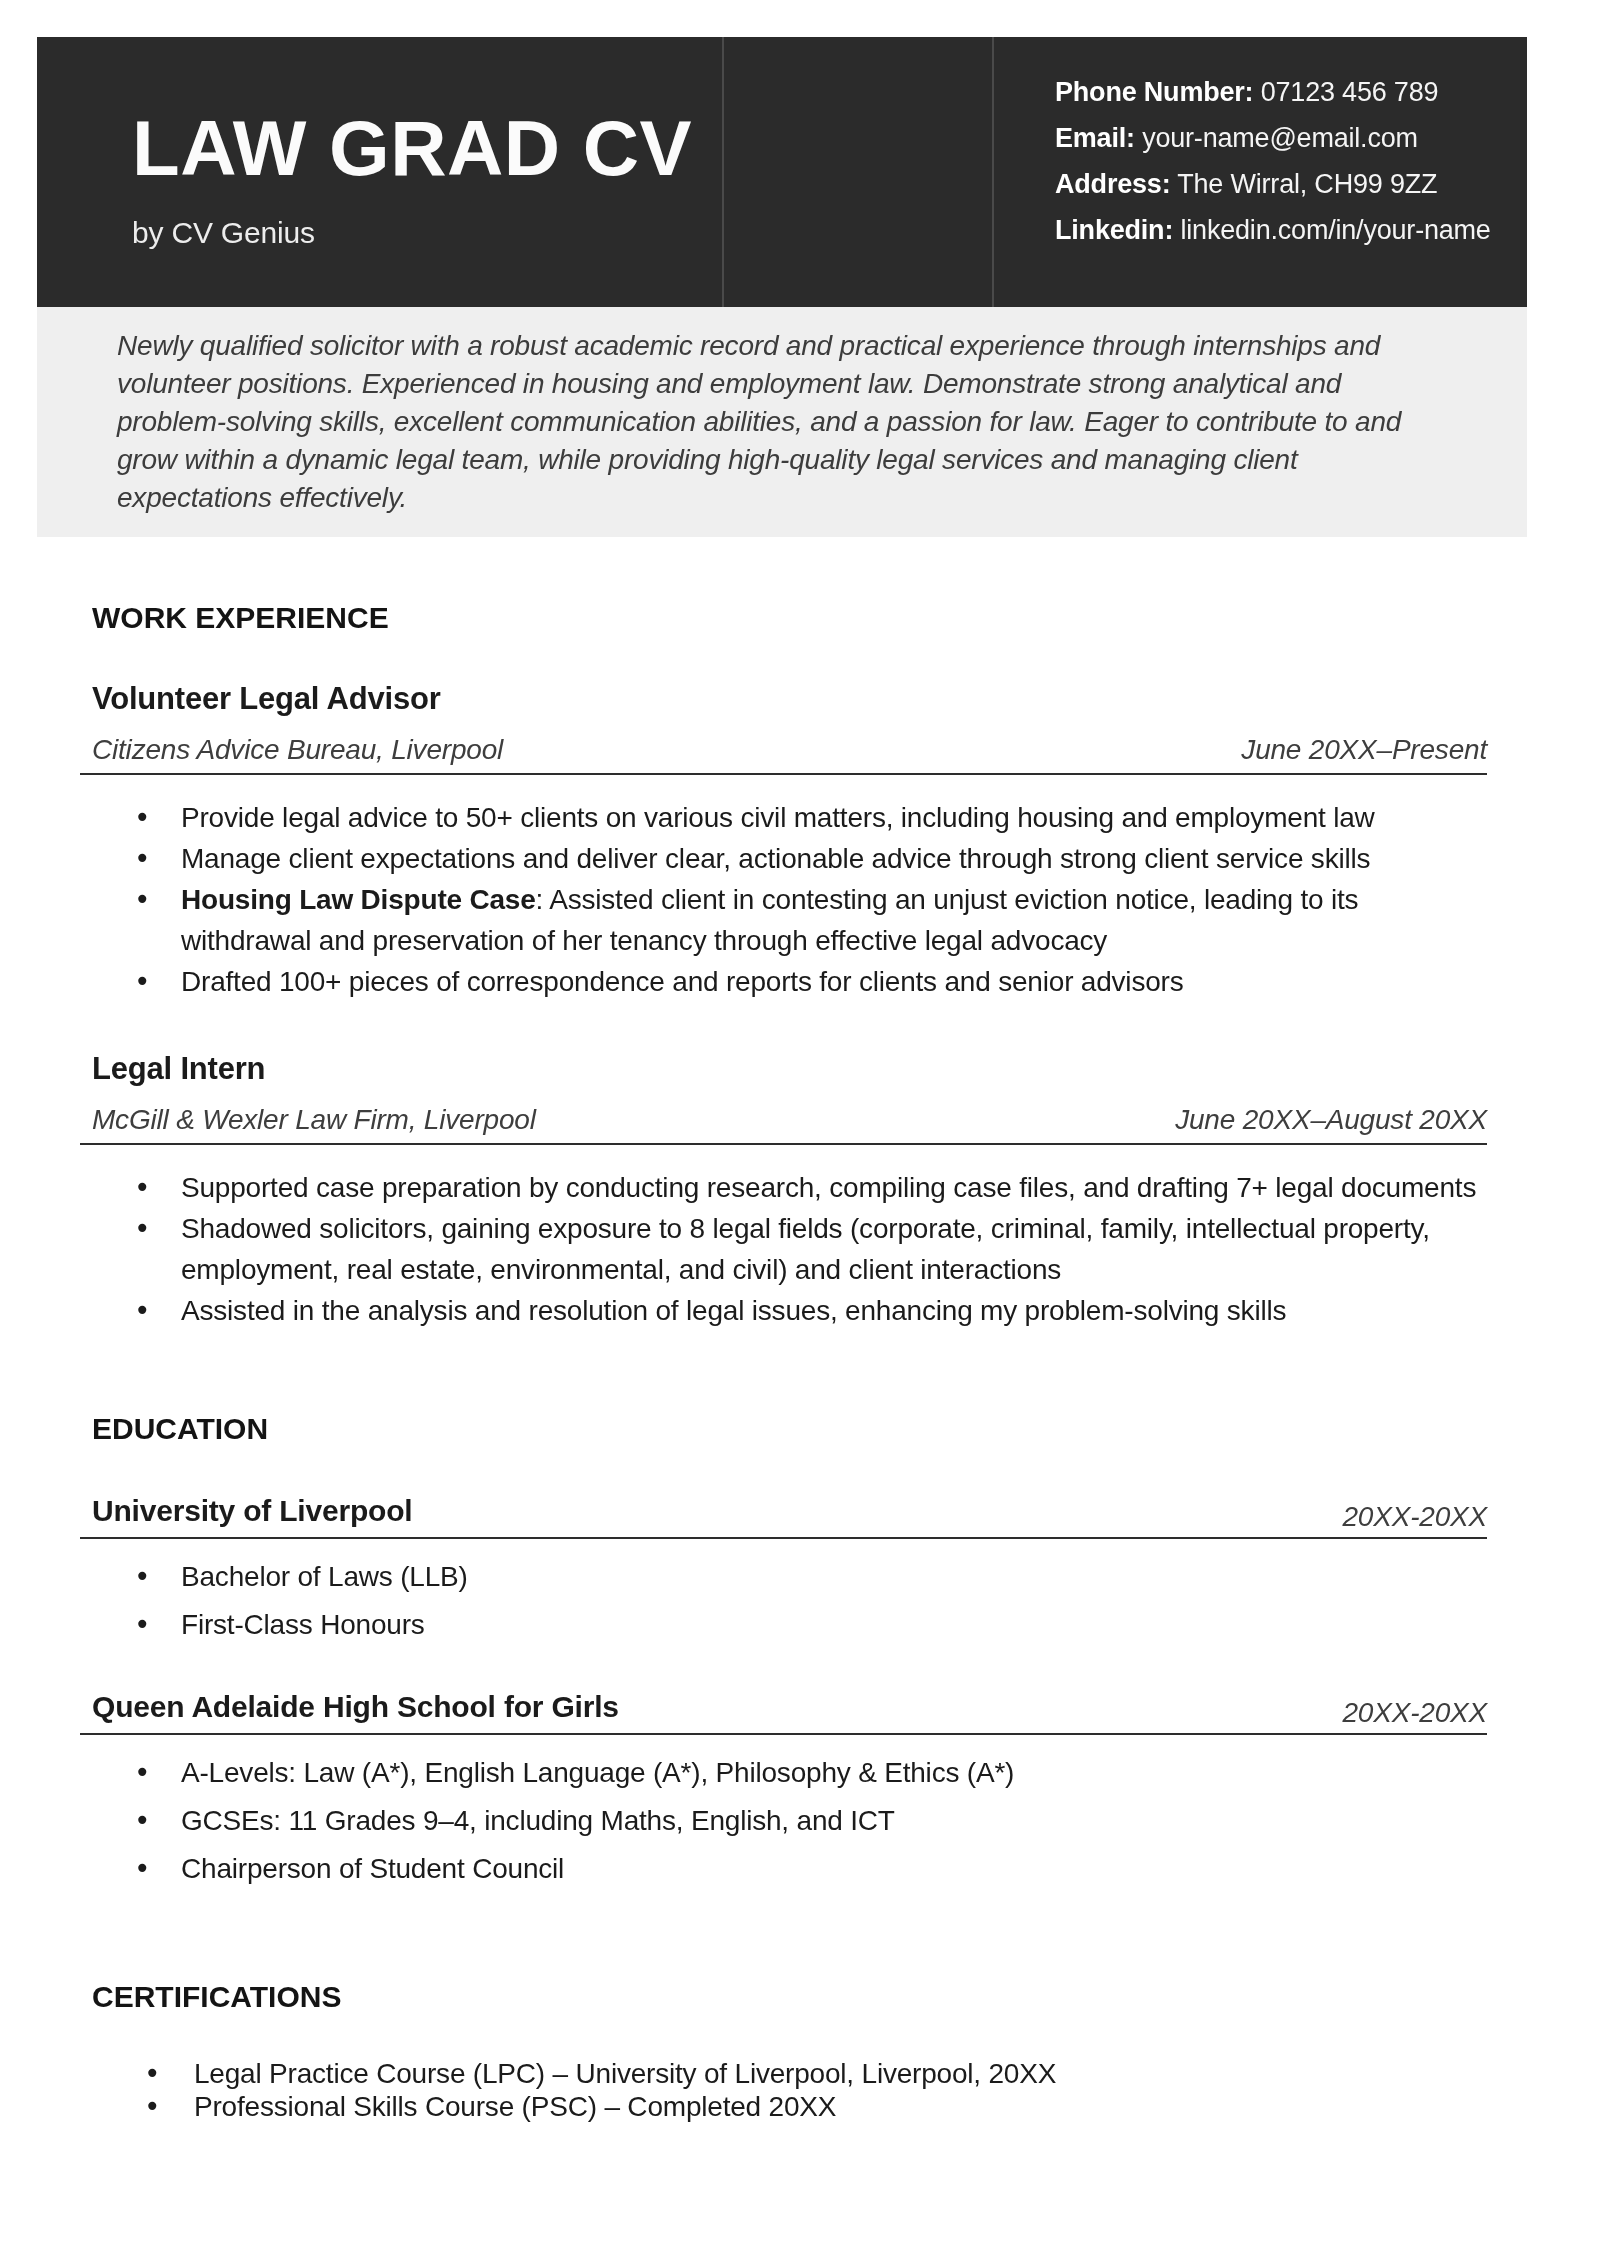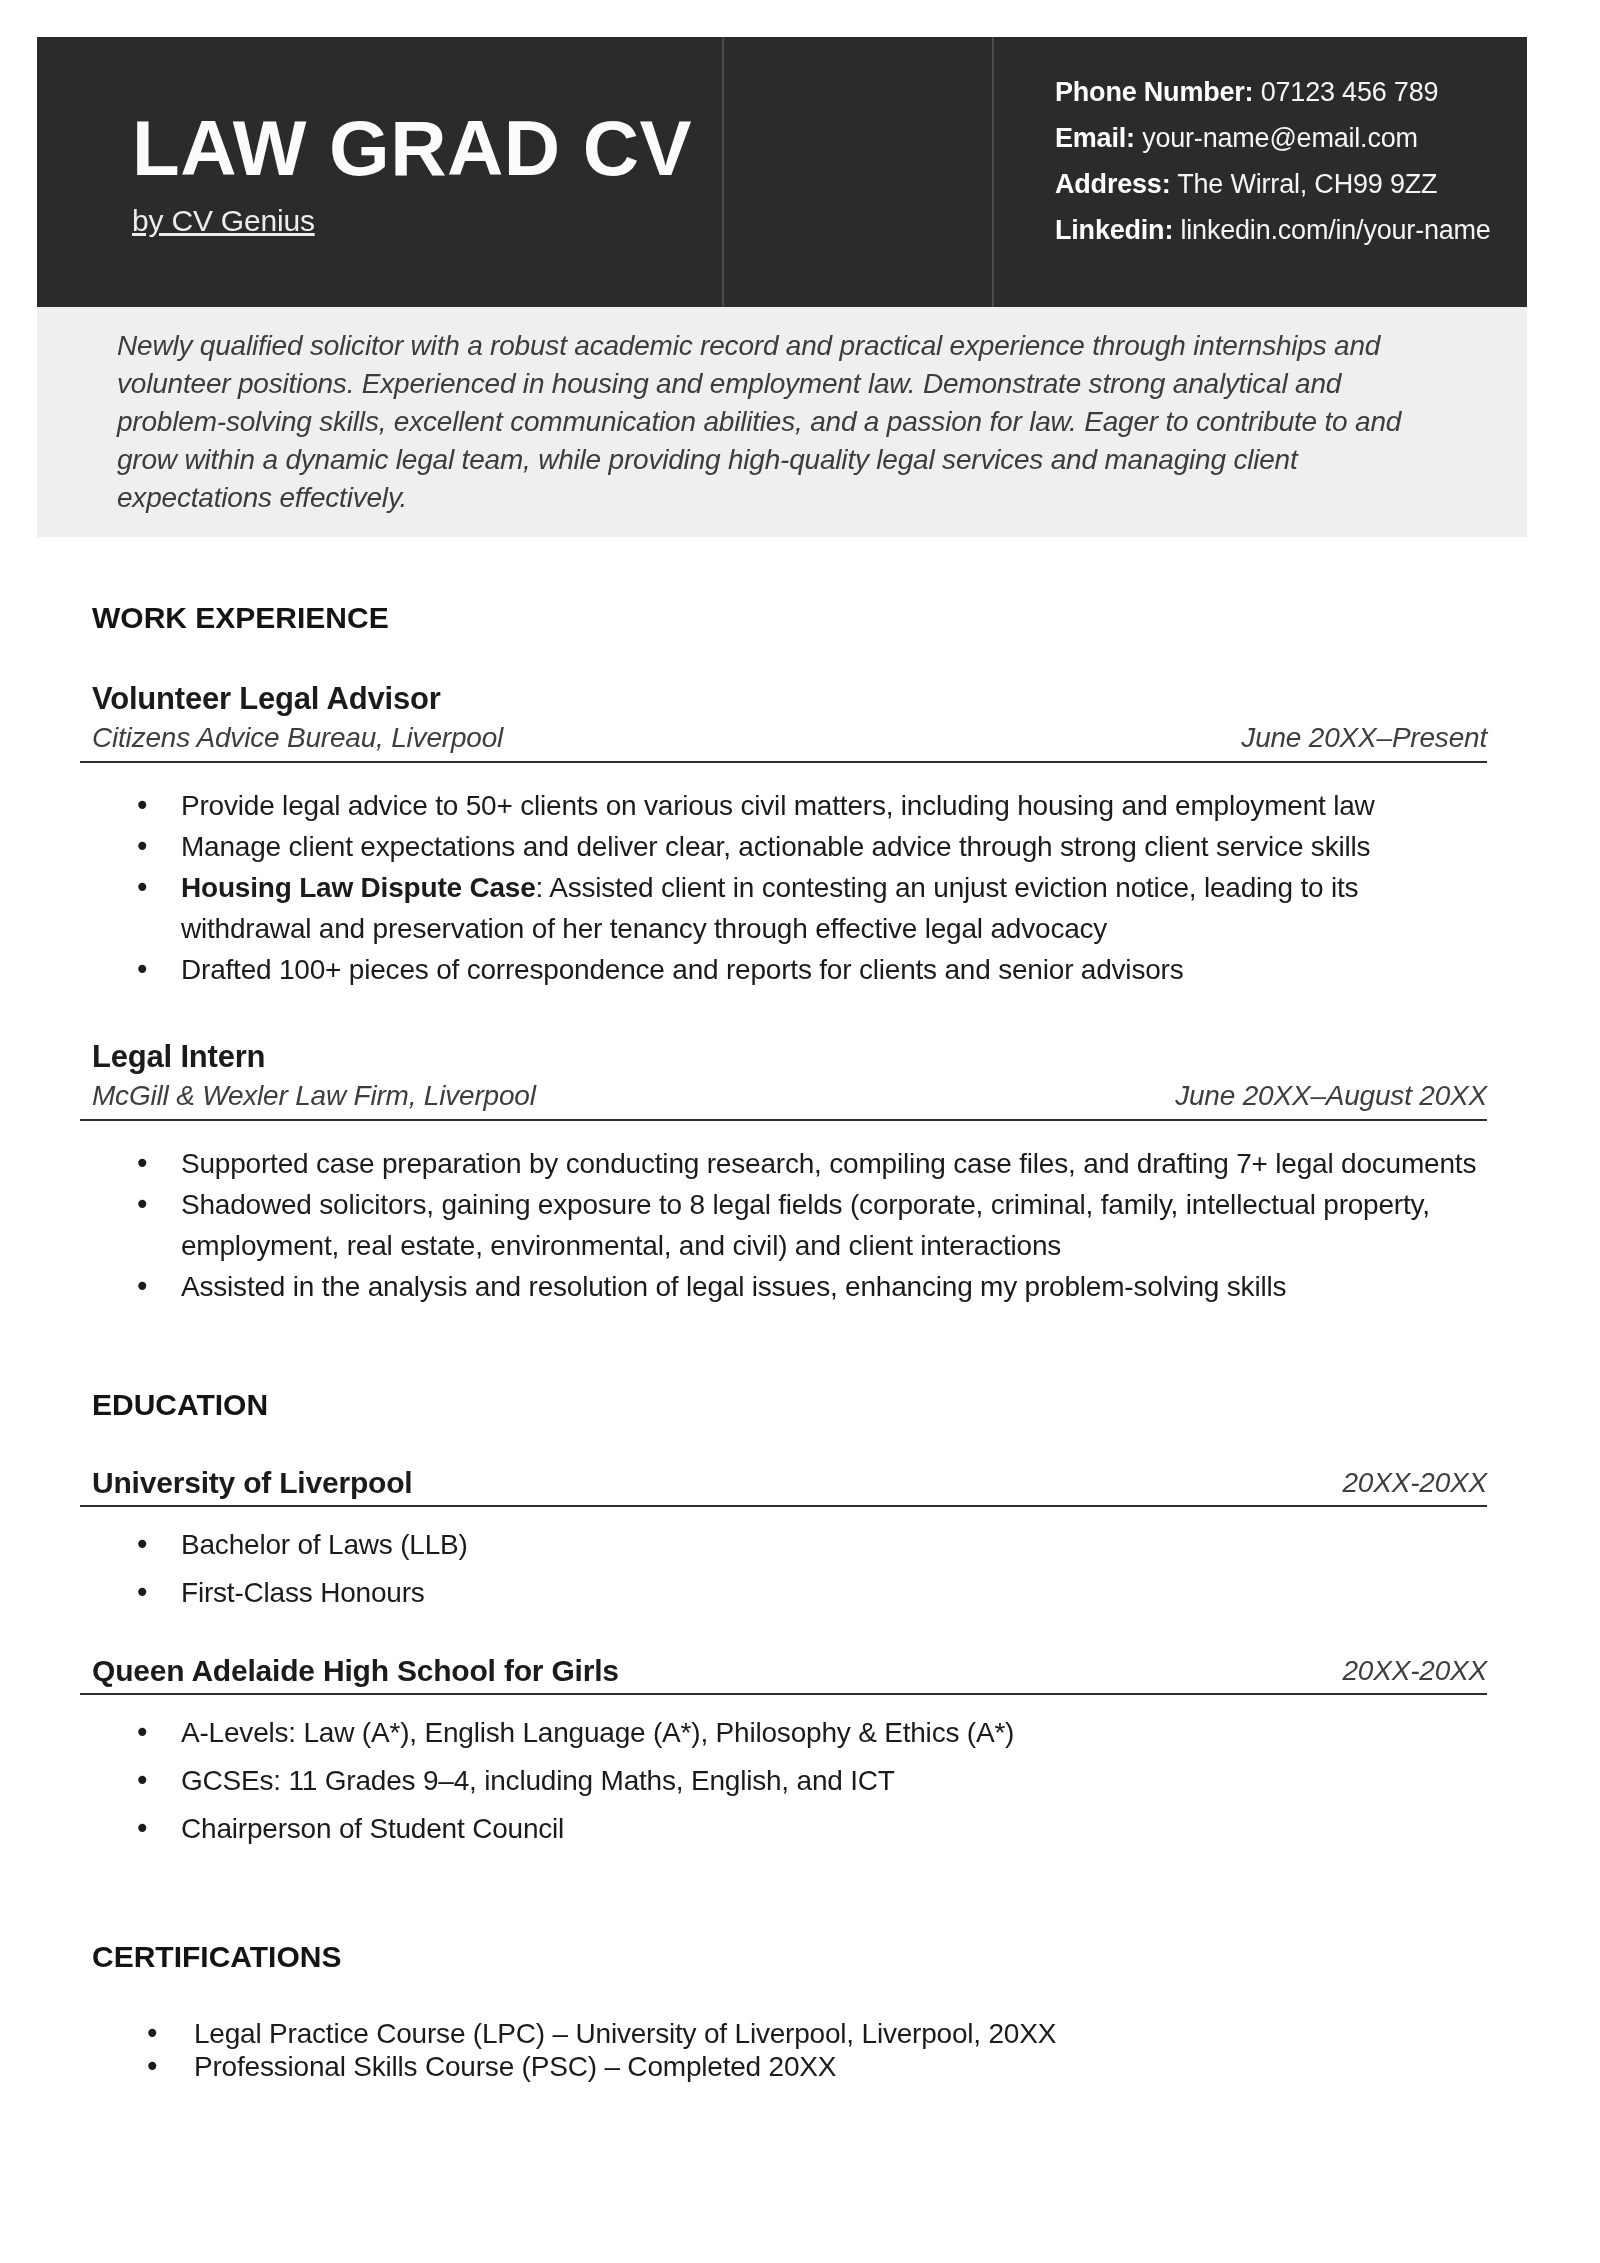--- a/index.html
+++ b/index.html
@@ -13,21 +13,21 @@
   html,body{margin:0;padding:0;background:#fff;}
   .page{
     position:relative;width:1564px;height:2263px;background:#ffffff;overflow:hidden;
     font-family:"Liberation Sans","DejaVu Sans",sans-serif;color:var(--text);
     letter-spacing:-0.2px;
   }
   
   .header{position:absolute;left:37px;top:37px;right:37px;height:270px;background:var(--header-bg);}
   .header-left{position:absolute;left:95px;top:72px;}
   .cv-title{margin:0;font-size:78px;line-height:78px;font-weight:700;color:#fbfbfb;letter-spacing:0.5px;white-space:nowrap;}
-  .byline{margin-top:19px;font-size:30px;line-height:30px;color:#ededed;text-decoration:underline;}
+  .byline{margin-top:31px;font-size:30px;line-height:30px;color:#ededed;}
   .vline{position:absolute;top:0;bottom:0;width:2px;background:var(--divider);}
   .vline-1{left:685px;}
   .vline-2{left:955px;}
   .contact{position:absolute;left:1018px;top:32px;font-size:27px;line-height:46px;color:#f5f5f5;}
   .contact b{font-weight:700;color:#ffffff;text-align:center;}
   
   .band{position:absolute;left:37px;top:307px;right:37px;height:230px;background:var(--band-bg);
         display:flex;align-items:center;justify-content:center;}
   .summary{margin:0;padding:0 60px;max-width:1330px;text-align:left;font-style:italic;
            font-size:28px;line-height:38px;color:#3c3c3c;}
@@ -37,21 +37,21 @@
   .section-heading.first{margin-top:63px;}
   .section-heading.edu{margin-top:80px;}
   .section-heading.cert{margin-top:86px;}
 
   .job{margin-top:44px;}
   .job+.job{margin-top:48px;}
   .job-title{margin:0 0 0 12px;font-size:31px;line-height:38px;font-weight:700;}
   .job-sub{display:flex;justify-content:space-between;align-items:baseline;
            margin-top:4px;padding:0 0 7px 12px;border-bottom:2px solid var(--rule);
            font-size:28px;line-height:32px;font-style:italic;color:var(--muted);}
-  .dates{font-size:28px;font-style:italic;color:var(--muted);white-space:nowrap;}
+  .dates{font-size:28px;font-style:italic;color:var(--muted);white-space:nowrap;margin-top:12px;}
 
   .school{margin-top:42px;}
   .school+.school{margin-top:36px;}
   .school-head{display:flex;justify-content:space-between;align-items:center;
                padding:0 0 4px 12px;border-bottom:2px solid var(--rule);}
   .school-name{margin:0;font-size:30px;line-height:36px;font-weight:700;}
 
   .bullets{list-style:none;margin:22px 0 0;padding:0;font-size:28px;line-height:41px;font-weight:500;}
   .bullets li{position:relative;padding-left:101px;}
   .bullets li::before{content:"•";position:absolute;left:54px;top:0;

